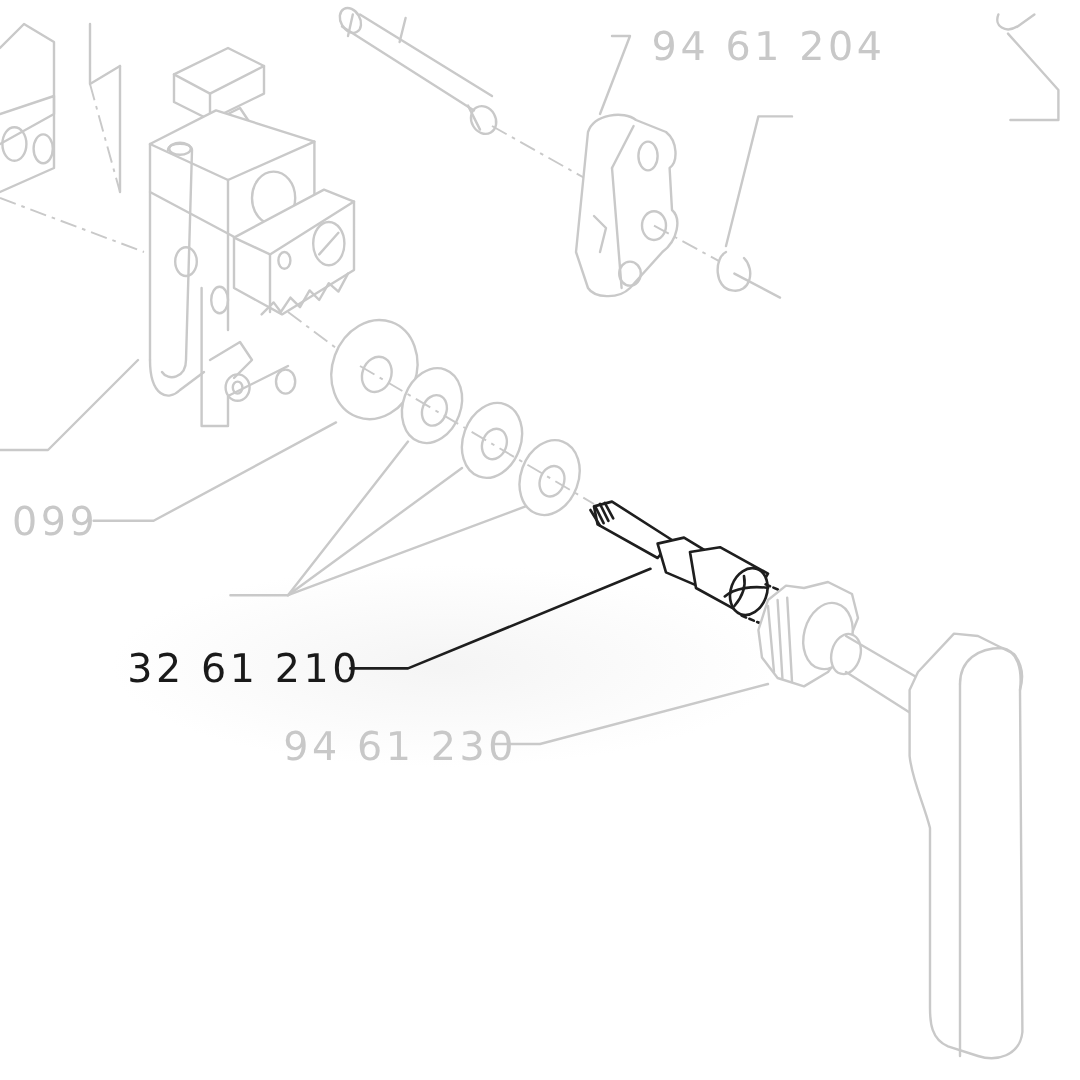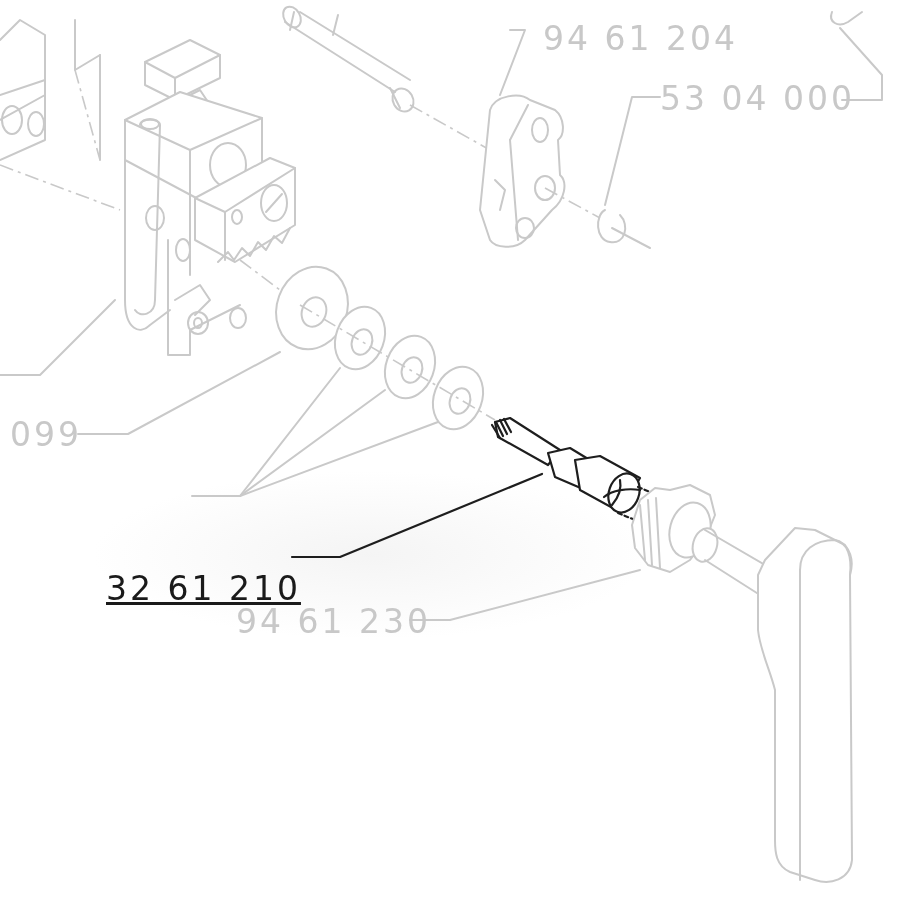--- a/index.html
+++ b/index.html
@@ -147,17 +147,16 @@
       <path class="faint" d="M78,434 L128,434 L280,352"></path>
       <path class="faint" d="M192,496 L240,496 L340,368"></path>
       <path class="faint" d="M240,496 L385,390"></path>
       <path class="faint" d="M240,496 L438,422"></path>
       <path class="faint" d="M410,620 L450,620 L640,570"></path>
       <path class="dark" d="M292,557 L340,557 L542,474"></path>
     </g>
   </svg>
 
   <div class="label faint-text" style="left:543px; top:22px;">94 61 204</div>
-  <div class="label faint-text" style="left:660px; top:82px;">53 04 000</div>
   <div class="label faint-text" style="left:10px; top:418px;">099</div>
-  <div class="label active" style="left:106px; top:572px;text-decoration:underline;">32 61 210</div>
+  <div class="label active" style="left:106px; top:540px;">32 61 210</div>
   <div class="label faint-text" style="left:236px; top:605px;">94 61 230</div>
 </div>
 
 </body></html>

